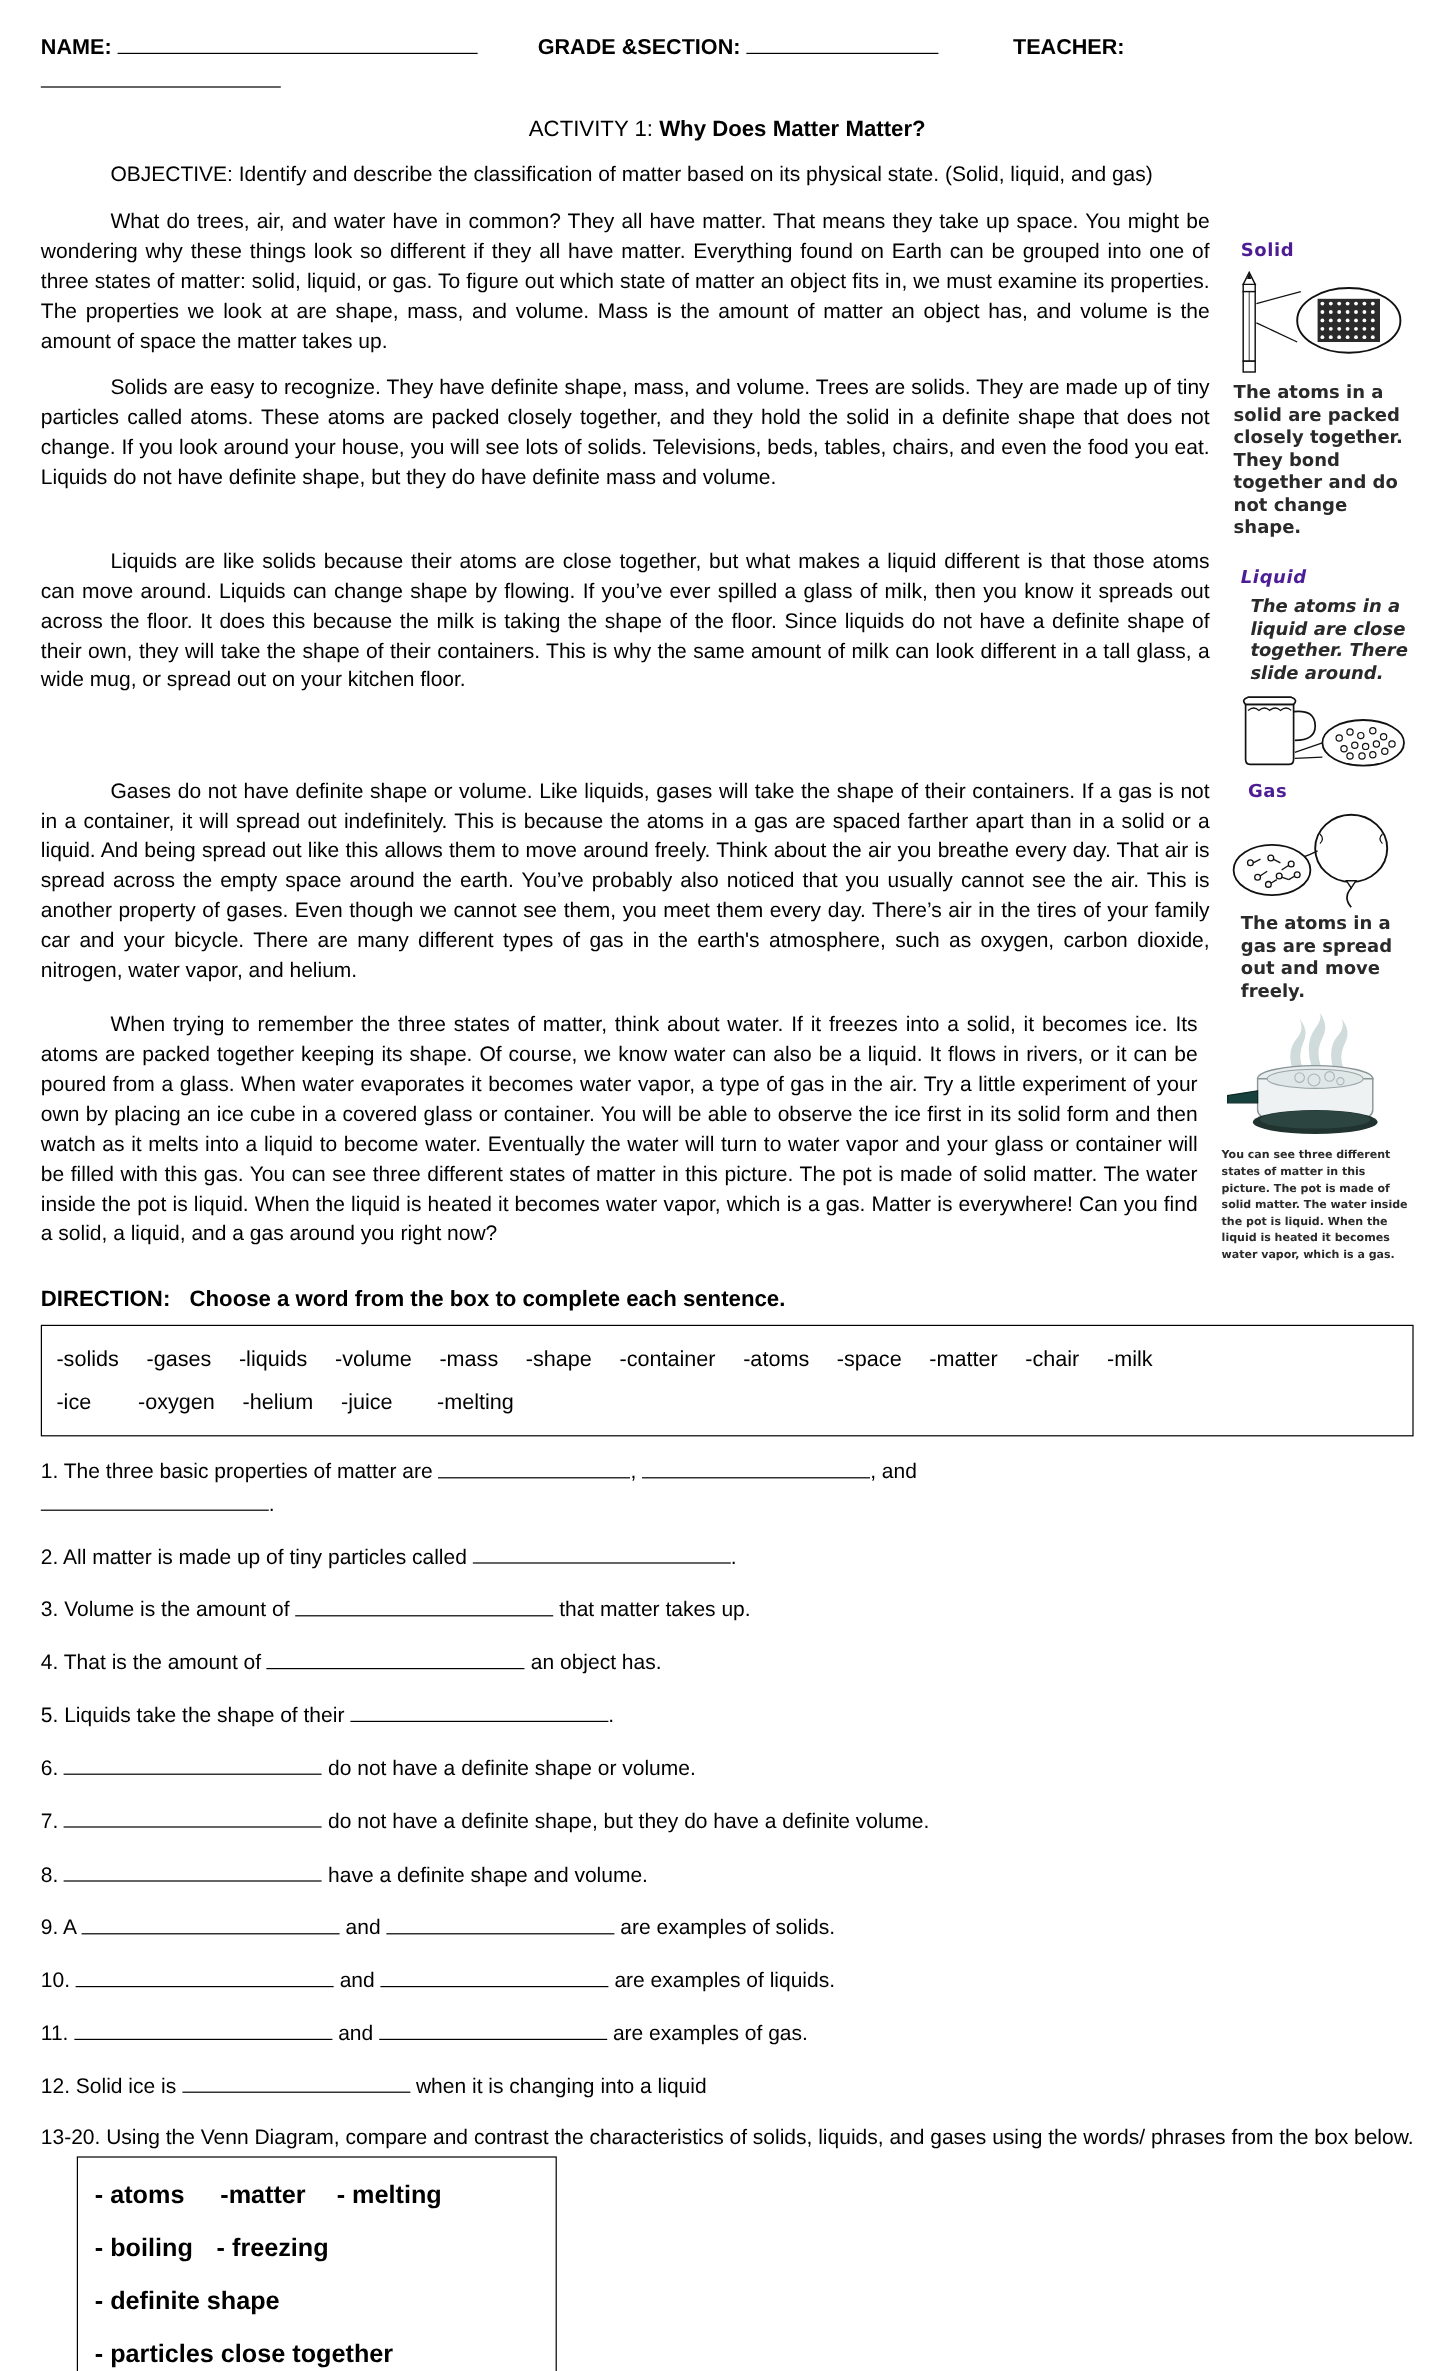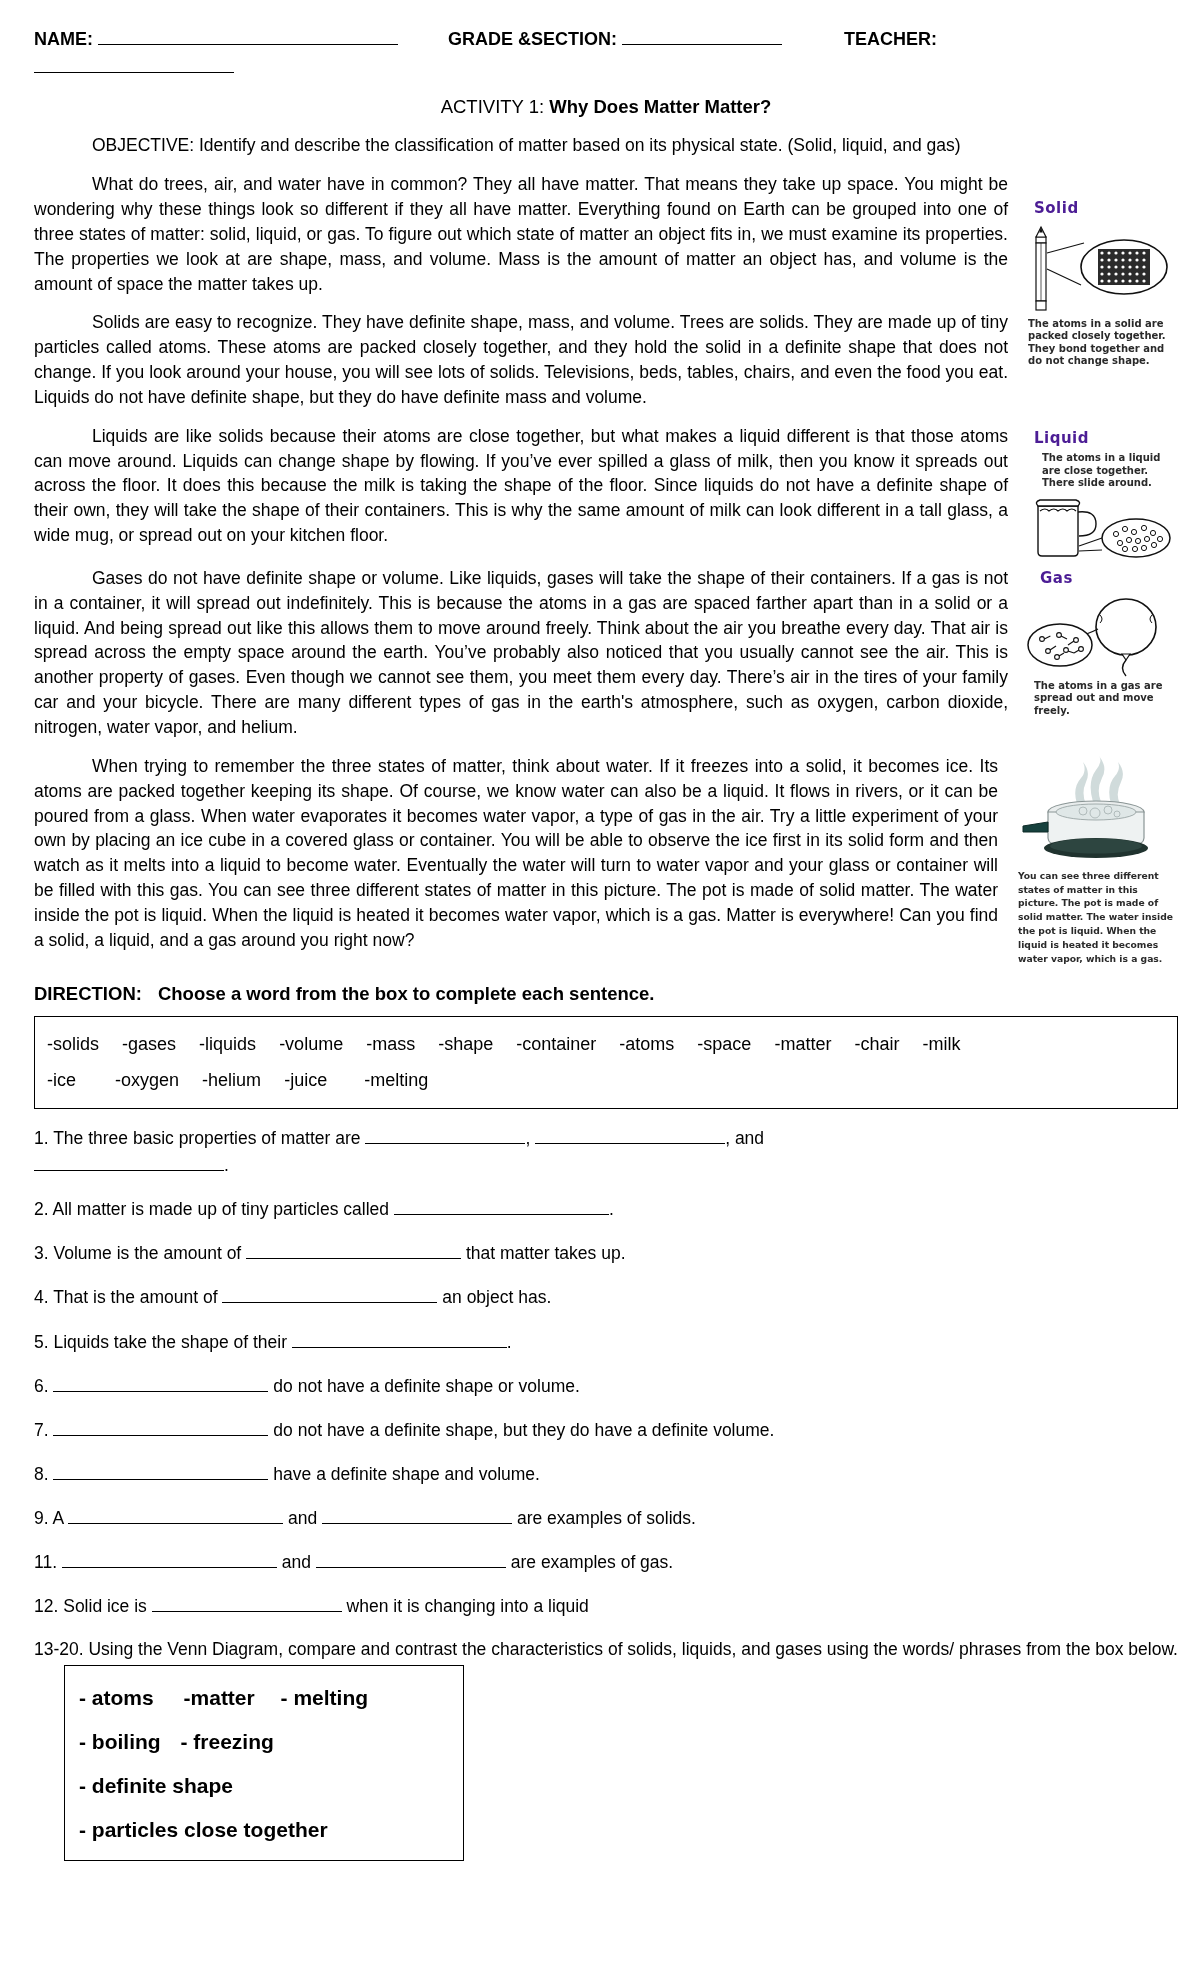--- a/index.html
+++ b/index.html
@@ -73,21 +73,21 @@
   .fig-title{
     font-weight:bold;
     font-size:15px;
     letter-spacing:0.5px;
     color:#4c1d95;
     margin:0 0 4px 0;
     text-align:left;
     padding-left:8px;
   }
   .fig-cap{
-    font-size:10px;
+    font-size:15px;
     font-weight:bold;
     line-height:1.25;
     text-align:left;
     color:#2a2a2a;
     margin-top:3px;
     padding-left:2px;
   }
   .fig-cap.wide{font-size:9.2px;line-height:1.5;}
   .fig-art{display:block;margin:0 auto;}
 
@@ -229,21 +229,21 @@
     </svg>
     <div class="fig-cap">The atoms in a solid are packed closely together. They bond together and do not change shape.</div>
   </div>
 
   <p class="body"><span class="indent"></span><span>What do trees, air, and water have in common? They all have matter. That means they take up space. You might be wondering why these things look so different if they all have matter. Everything found on Earth can be grouped into one of three states of matter: solid, liquid, or gas. To figure out which state of matter an object fits in, we must examine its properties. The properties we look at are shape, mass, and volume. Mass is the amount of matter an object has, and volume is the amount of space the matter takes up.</span></p>
 
   <p class="body"><span class="indent"></span><span>Solids are easy to recognize. They have definite shape, mass, and volume. Trees are solids. They are made up of tiny particles called atoms. These atoms are packed closely together, and they hold the solid in a definite shape that does not change. If you look around your house, you will see lots of solids. Televisions, beds, tables, chairs, and even the food you eat. Liquids do not have definite shape, but they do have definite mass and volume.</span></p>
 
   <div class="clear"></div>
 
-  <div class="fig" style="margin-top:4px;">
+  <div class="fig" style="margin-top:16px;font-style:italic;">
     <div class="fig-title">Liquid</div>
     <div class="fig-cap" style="padding-left:16px;margin-bottom:4px;">The atoms in a liquid are close together. There slide around.</div>
     <svg class="fig-art" width="150" height="66" viewBox="0 0 150 66">
 
       <path d="M12 12 L12 58 Q12 62 16 62 L48 62 Q52 62 52 58 L52 12 Z" fill="#fff" stroke="#111" stroke-width="1.4"></path>
       <path d="M12 12 Q8 8 14 6 L50 6 Q56 8 52 12 Z" fill="#fff" stroke="#111" stroke-width="1.4"></path>
       <path d="M14 17 q5 -4 9 0 q5 -4 9 0 q5 -4 9 0 q5 -4 9 0" fill="none" stroke="#111" stroke-width="1.1"></path>
       <path d="M52 18 Q70 16 70 30 Q70 42 53 42" fill="none" stroke="#111" stroke-width="1.4"></path>
 
       <line x1="53" y1="52" x2="76" y2="44" stroke="#111" stroke-width="1.1"></line>
@@ -427,20 +427,27 @@
 
     <li class="q">
       <span>9.</span>
       <span>A</span>
       <span class="blank b-xl"></span>
       <span>and</span>
       <span class="blank b-lg"></span>
       <span>are examples of solids.</span>
     </li>
 
+    <li class="q">
+      <span>10.</span>
+      <span class="blank b-xl"></span>
+      <span>and</span>
+      <span class="blank b-lg"></span>
+      <span>are examples of liquids.</span>
+    </li>
 
     <li class="q">
       <span>11.</span>
       <span class="blank b-xl"></span>
       <span>and</span>
       <span class="blank b-lg"></span>
       <span>are examples of gas.</span>
     </li>
 
     <li class="q">

